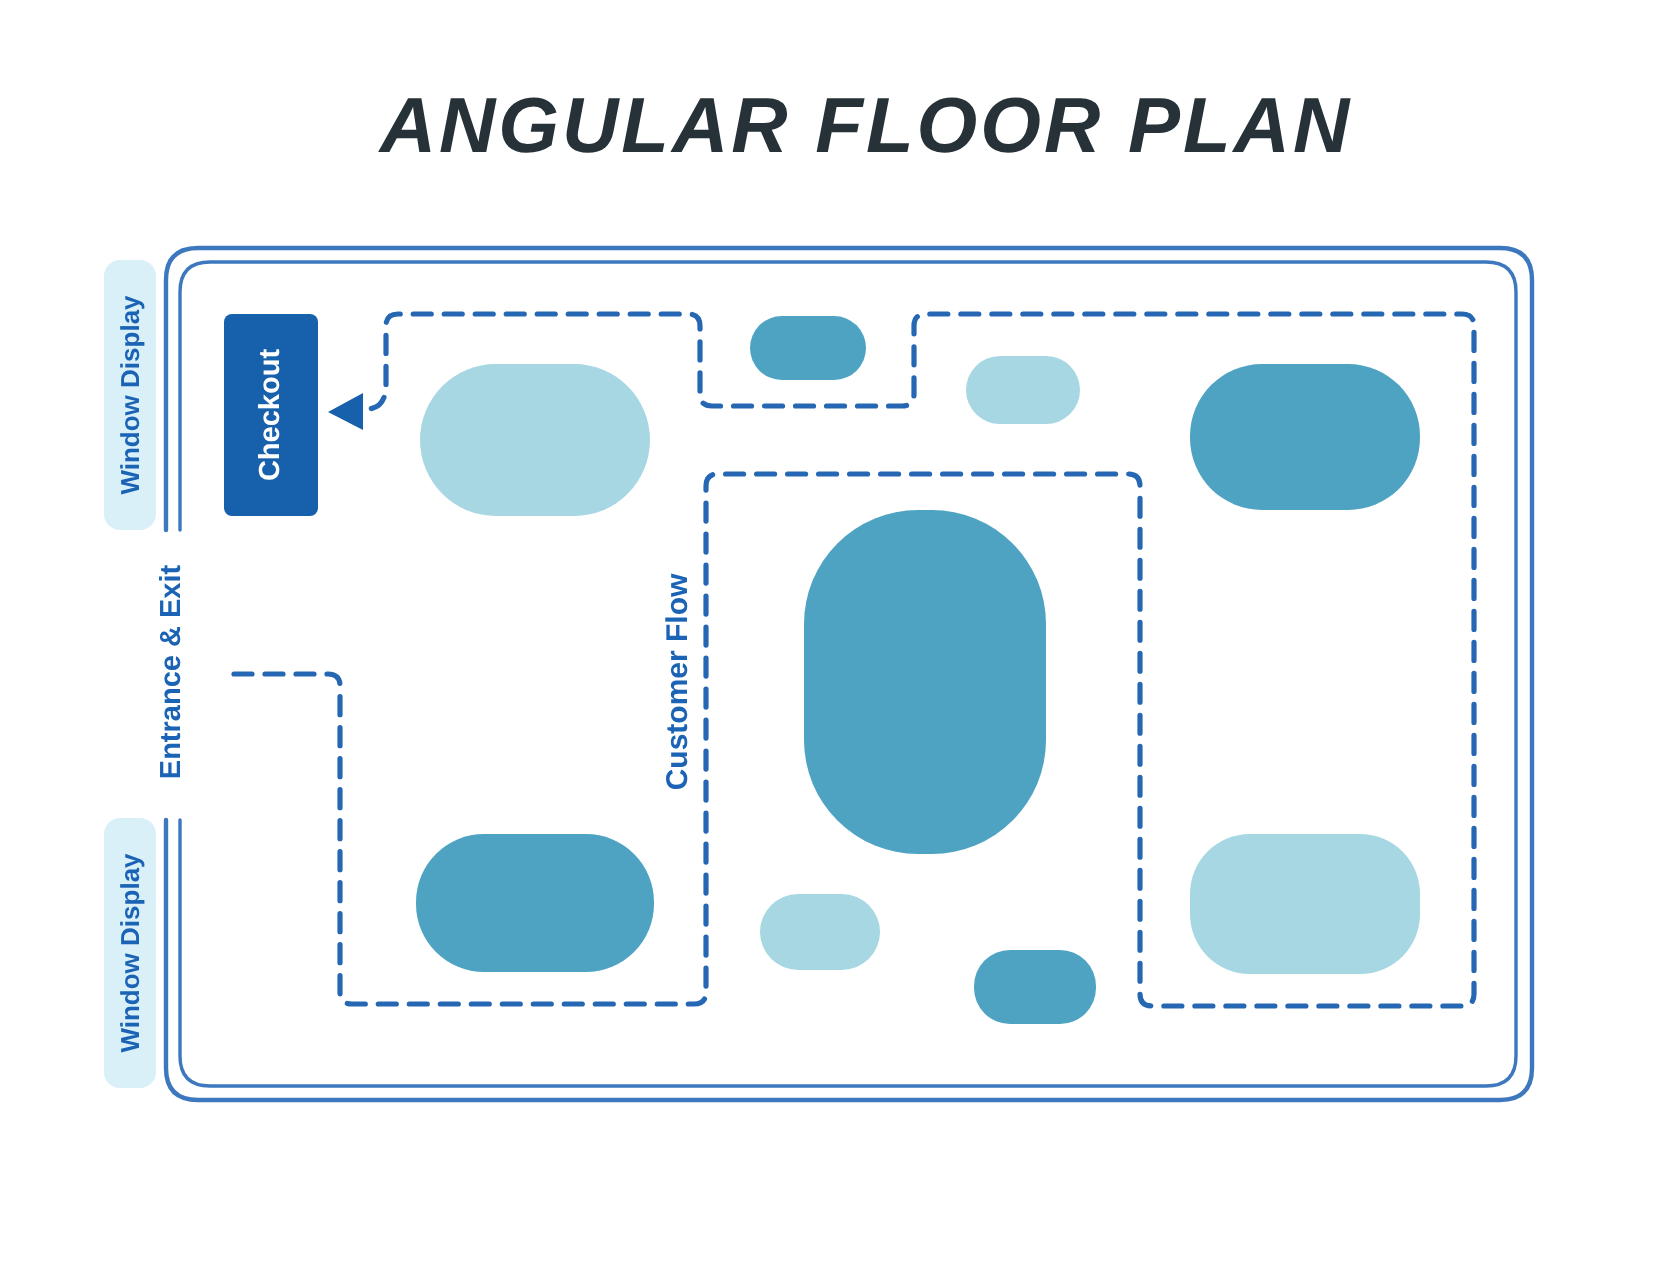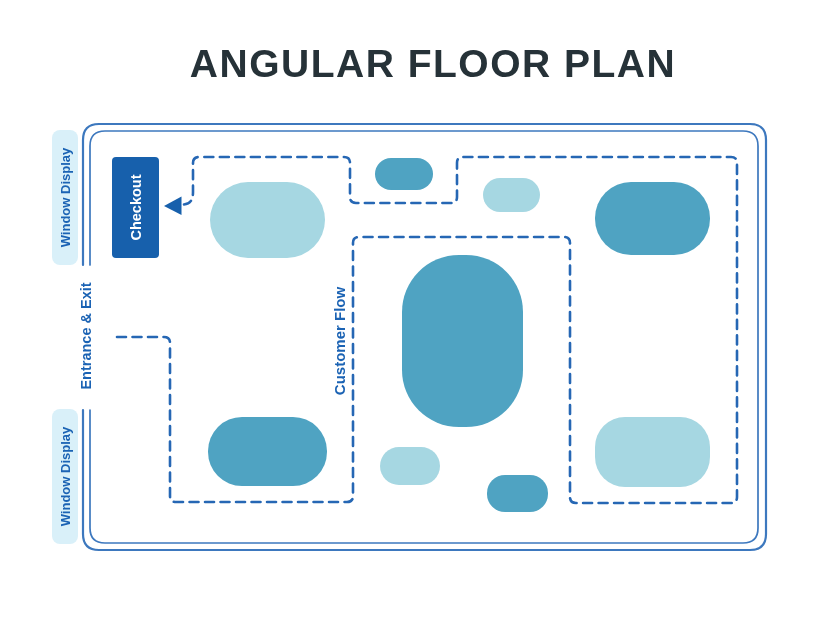--- a/index.html
+++ b/index.html
@@ -13,20 +13,21 @@
   .title{
     position:absolute;
     top:42px;left:0;right:0;
     text-align:center;
     padding-left:36px;           
     font-size:39px;
     font-weight:bold;
     letter-spacing:1.5px;
     color:var(--title_text,#263238);
     white-space:nowrap;
+    font-style:italic;
   }
   svg{position:absolute;top:0;left:0;}
   svg text{
     font-family:"Liberation Sans", sans-serif;
     font-weight:bold;
     fill:var(--label_text,#1B63B4);
   }
   text.checkout-label{fill:var(--checkout_text,#ffffff);}
 </style>
 </head>

